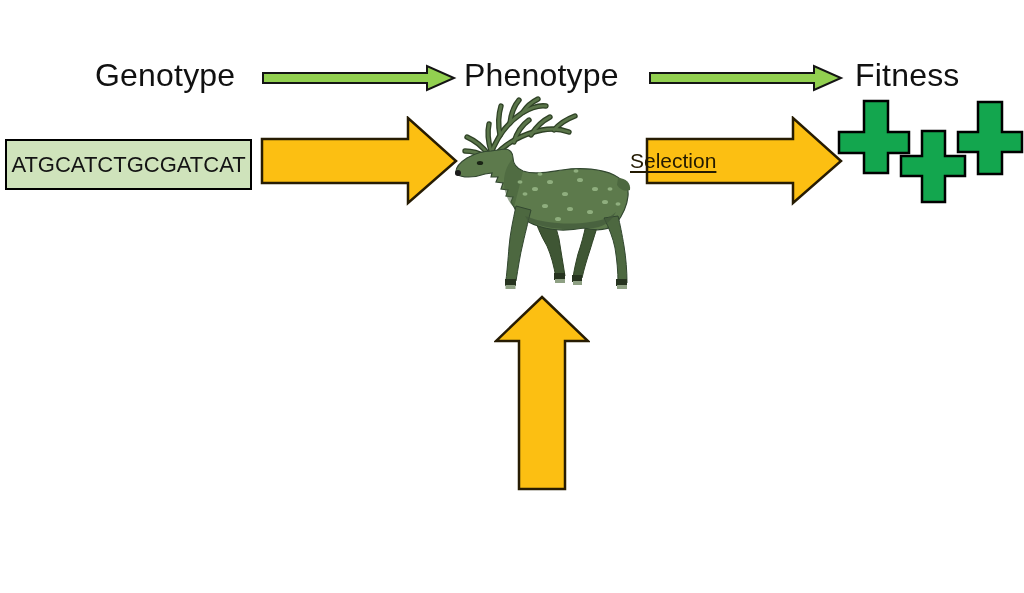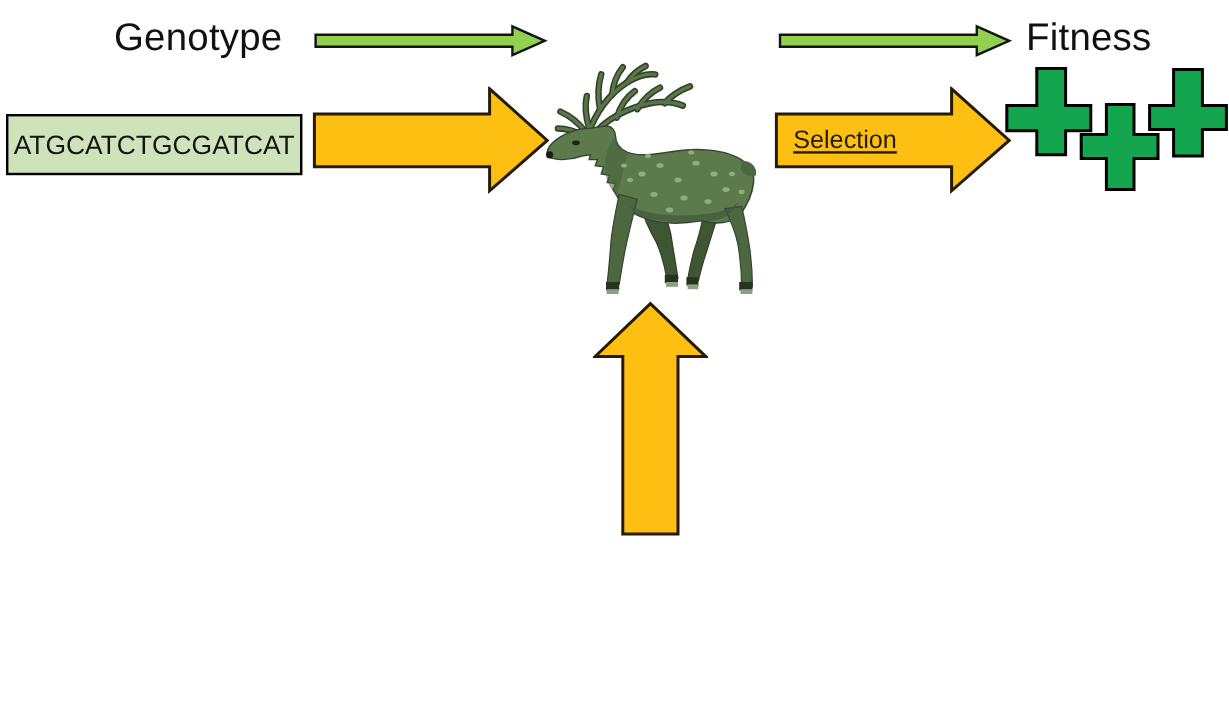--- a/index.html
+++ b/index.html
@@ -1,18 +1,19 @@
 <!DOCTYPE html>
 <html><head>
 <meta charset="utf-8">
 <style>
   html,body{margin:0;padding:0;background:#ffffff;}
   #canvas{
     position:relative;width:1024px;height:460px;background:#ffffff;overflow:hidden;
     font-family:"Liberation Sans", sans-serif;
+    margin-top:44px;
   }
   .abs{position:absolute;}
   .big-label{
     font-size:32px;color:#111111;line-height:1;white-space:nowrap;
     letter-spacing:0.2px;
   }
   .arrow-label{
     font-size:21px;color:#231a02;line-height:1;white-space:nowrap;
     text-decoration:underline;text-underline-offset:3px;
   }
@@ -28,39 +29,40 @@
 <body>
 
 <div id="canvas">
 
   <div class="abs big-label" style="left:95px;top:15px;">Genotype</div>
 
   <svg class="abs" style="left:261px;top:19px;" width="196" height="30" viewBox="0 0 196 30">
     <polygon points="2,10 166,10 166,3 193,15 166,27 166,20 2,20" fill="#92d050" stroke="#141414" stroke-width="2" stroke-linejoin="miter"></polygon>
   </svg>
 
+  <div class="abs big-label" style="left:464px;top:15px;">Phenotype</div>
 
   <svg class="abs" style="left:648px;top:19px;" width="196" height="30" viewBox="0 0 196 30">
     <polygon points="2,10 166,10 166,3 193,15 166,27 166,20 2,20" fill="#92d050" stroke="#141414" stroke-width="2" stroke-linejoin="miter"></polygon>
   </svg>
 
   <div class="abs dna-box">
     <span>ATGCATCTGCGATCAT</span>
   </div>
 
   <div class="abs big-label" style="left:855px;top:15px;">Fitness</div>
 
   <svg class="abs" style="left:260px;top:72px;" width="198" height="90" viewBox="0 0 198 90">
     <polygon points="2,23 148,23 148,2 196,45 148,87 148,67 2,67" fill="#fcbf12" stroke="#271c03" stroke-width="2.5" stroke-linejoin="miter"></polygon>
   </svg>
 
   <svg class="abs" style="left:645px;top:72px;" width="198" height="90" viewBox="0 0 198 90">
     <polygon points="2,23 148,23 148,2 196,45 148,87 148,67 2,67" fill="#fcbf12" stroke="#271c03" stroke-width="2.5" stroke-linejoin="miter"></polygon>
   </svg>
-  <div class="abs arrow-label" style="left:661px;top:106px;">Selection</div>
+  <div class="abs arrow-label" style="left:630px;top:106px;">Selection</div>
 
   <svg class="abs" style="left:835px;top:53px;" width="190" height="110" viewBox="0 0 190 110">
     <polygon points="29,4 53,4 53,35 74,35 74,56 53,56 53,76 29,76 29,56 4,56 4,35 29,35" fill="#13a64e" stroke="#000000" stroke-width="2.5" stroke-linejoin="miter"></polygon>
     <polygon points="87,34 110,34 110,59 130,59 130,79 110,79 110,105 87,105 87,79 66,79 66,59 87,59" fill="#13a64e" stroke="#000000" stroke-width="2.5" stroke-linejoin="miter"></polygon>
     <polygon points="143,5 167,5 167,35 187,35 187,55 167,55 167,77 143,77 143,55 123,55 123,35 143,35" fill="#13a64e" stroke="#000000" stroke-width="2.5" stroke-linejoin="miter"></polygon>
   </svg>
 
   <svg class="abs" style="left:450px;top:50px;" width="200" height="200" viewBox="0 0 200 200">
     <defs>
       <g id="antl">

